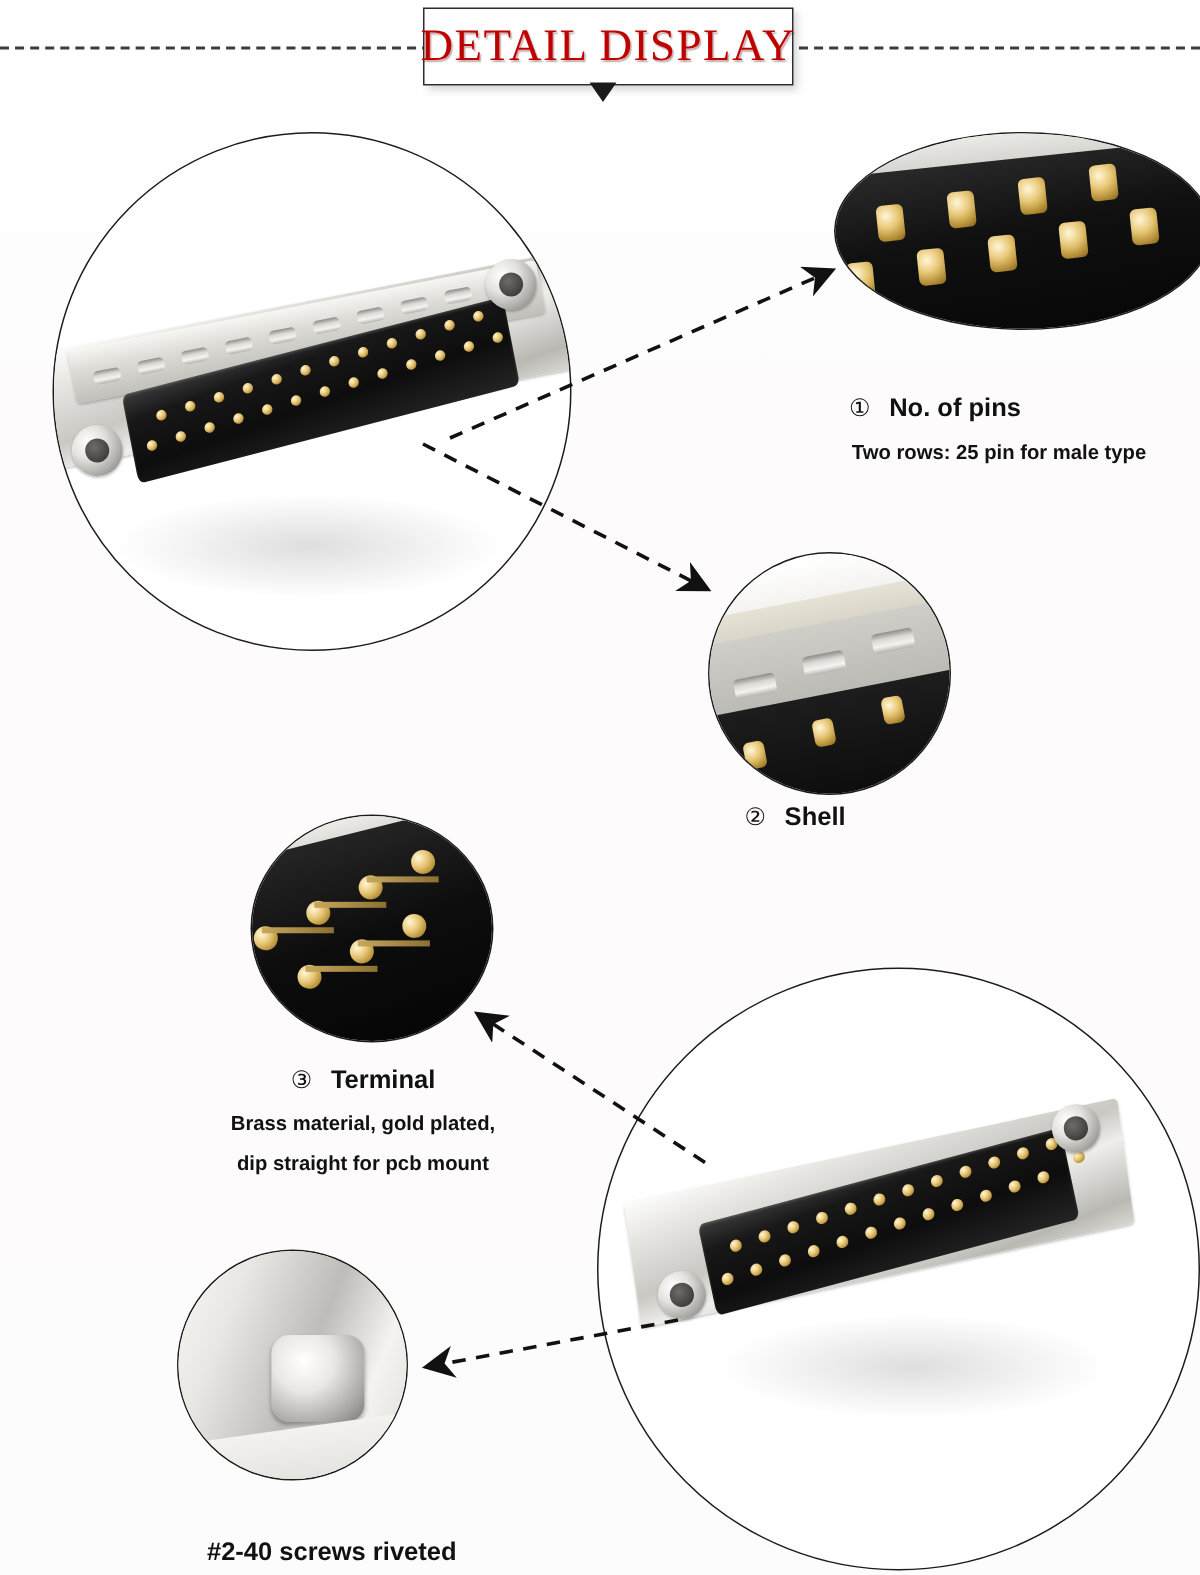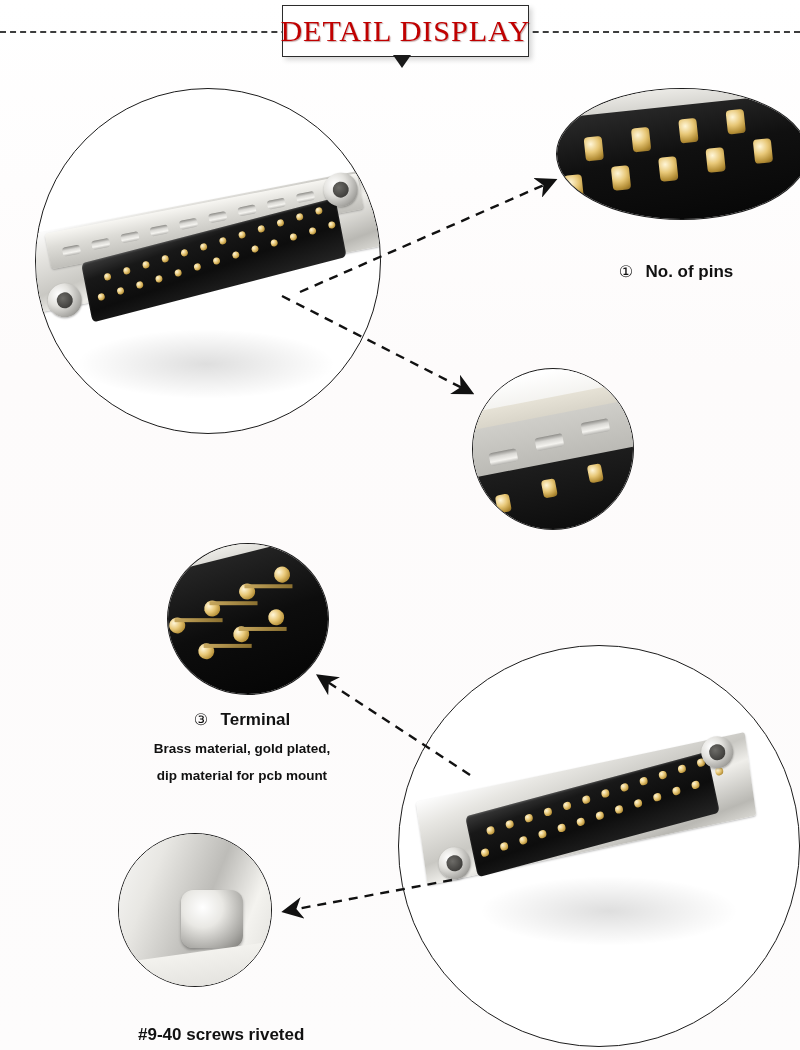--- a/index.html
+++ b/index.html
@@ -247,28 +247,33 @@
       <marker id="ah" markerWidth="9" markerHeight="9" refX="7" refY="4.5" orient="auto" markerUnits="strokeWidth">
         <path d="M0,0 L9,4.5 L0,9 L2.6,4.5 z" fill="#111"></path>
       </marker>
     </defs>
     <line x1="300" y1="292" x2="553" y2="181" stroke="#111" stroke-width="2.4" stroke-dasharray="9,7" marker-end="url(#ah)"></line>
     <line x1="282" y1="296" x2="470" y2="392" stroke="#111" stroke-width="2.4" stroke-dasharray="9,7" marker-end="url(#ah)"></line>
     <line x1="470" y1="775" x2="320" y2="677" stroke="#111" stroke-width="2.4" stroke-dasharray="9,7" marker-end="url(#ah)"></line>
     <line x1="452" y1="880" x2="286" y2="911" stroke="#111" stroke-width="2.4" stroke-dasharray="9,7" marker-end="url(#ah)"></line>
   </svg>
 
-  <div class="cap" style="left:566px;top:262px;width:220px;text-align:center;">
+  <div class="cap" style="left:566px;top:262px;width:220px;">
     <span class="cap-num">①</span>
     <span class="cap-title" style="margin-left:8px;">No. of pins</span>
   </div>
-
+  <div class="cap cap-desc" style="left:533px;top:294px;width:266px;text-align:center;">Two rows: 25 pin for male type</div>
+
+  <div class="cap" style="left:420px;top:535px;width:220px;text-align:center;">
+    <span class="cap-num">②</span>
+    <span class="cap-title" style="margin-left:8px;">Shell</span>
+  </div>
 
   <div class="cap cap-desc" style="left:110px;top:741px;width:264px;text-align:center;">Brass material, gold plated,</div>
   <div class="cap" style="left:122px;top:710px;width:240px;text-align:center;">
     <span class="cap-num">③</span>
     <span class="cap-title" style="margin-left:8px;">Terminal</span>
   </div>
-  <div class="cap cap-desc" style="left:110px;top:768px;width:264px;text-align:center;">dip material for pcb mount</div>
-
-  <div class="cap cap-title" style="left:138px;top:1025px;width:260px;text-align:left;">#9-40 screws riveted</div>
+  <div class="cap cap-desc" style="left:110px;top:768px;width:264px;text-align:center;">dip straight for pcb mount</div>
+
+  <div class="cap cap-title" style="left:138px;top:1025px;width:260px;text-align:left;">#2-40 screws riveted</div>
 
 </div>
 
 </body></html>

